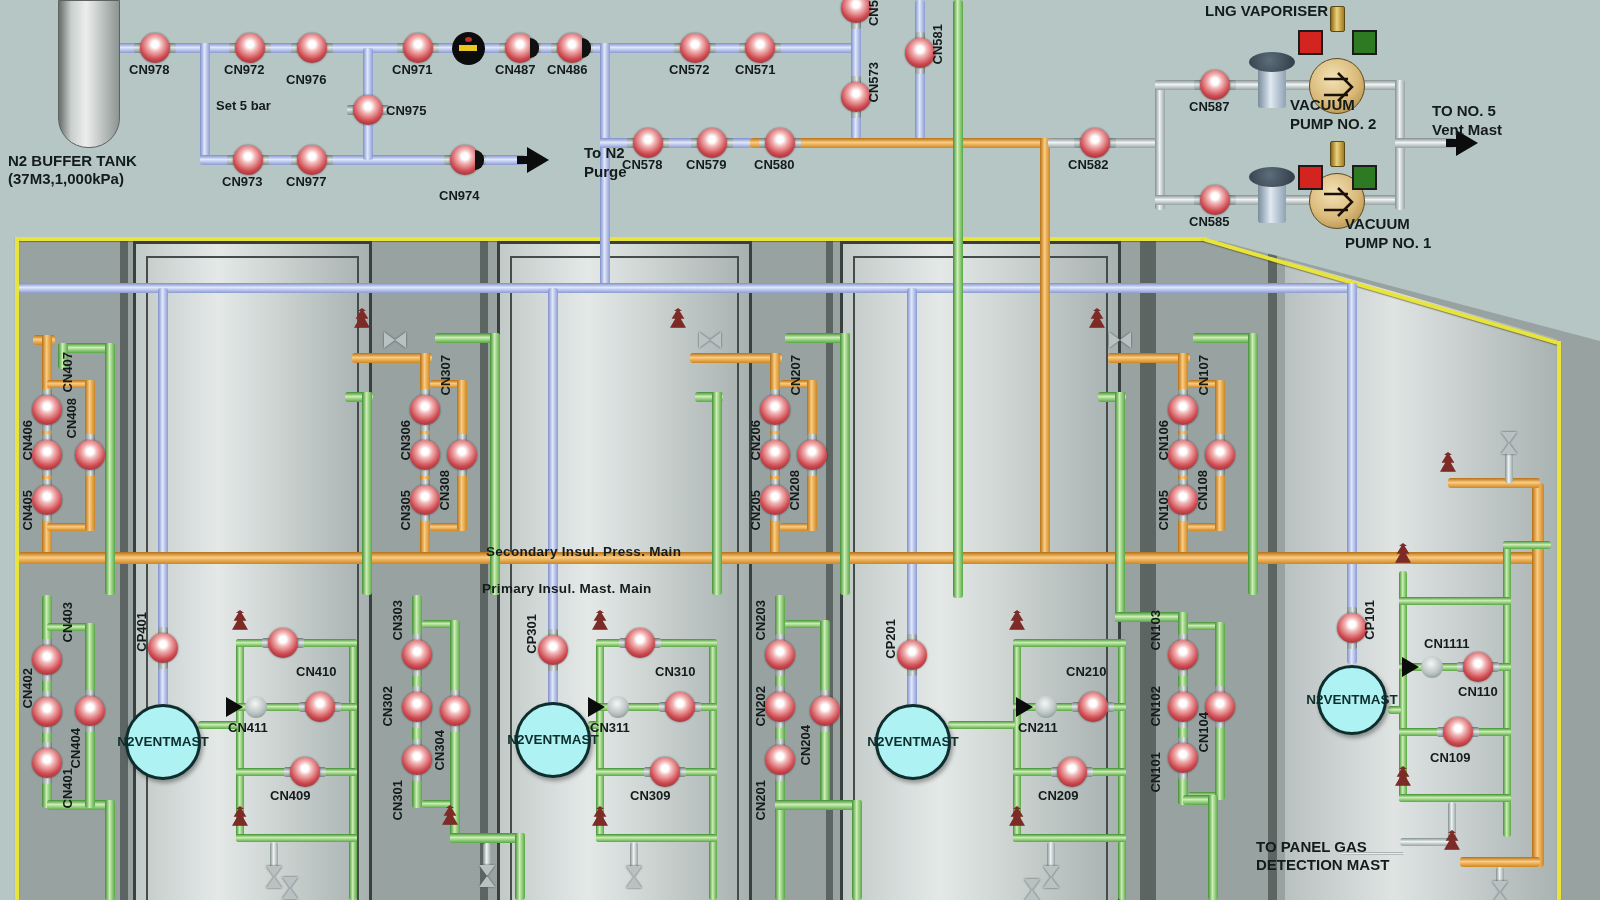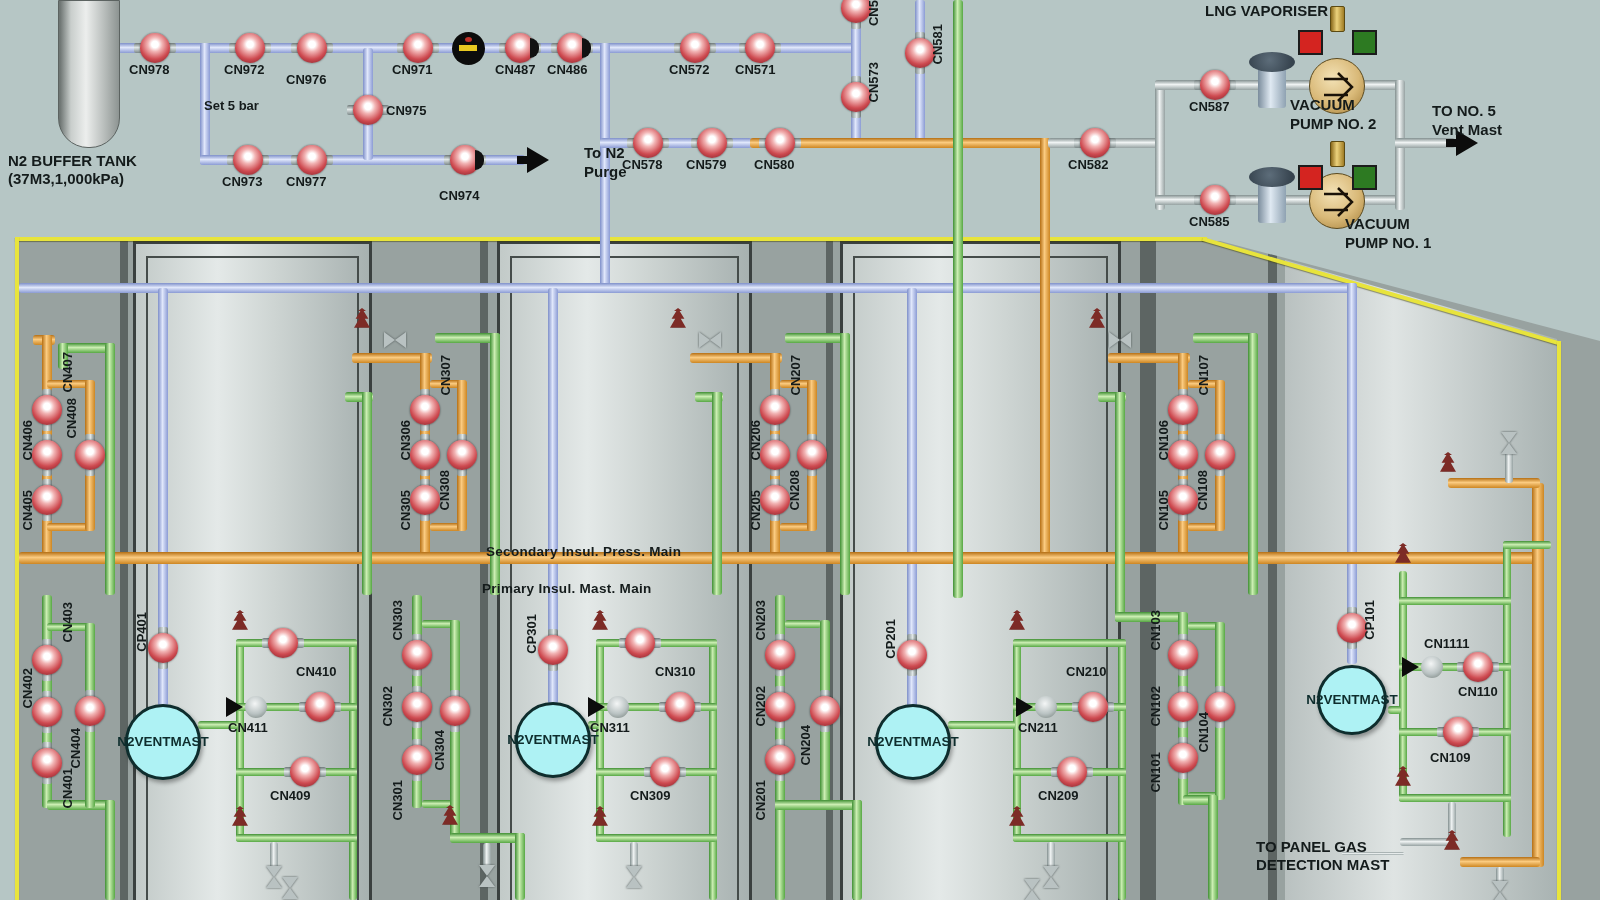--- a/index.html
+++ b/index.html
@@ -636,21 +636,21 @@
       <span class="flg"></span>
       <span class="ball"></span>
     </div>
     <div class="lbl" style="left: 1430px; top: 750px;">CN109</div>
     <div class="arrow-bar" style="left: 517px; top: 156px; width: 12px; height: 8px;"></div>
     <div class="arrow-r" style="left: 527px; top: 147px;"></div>
     <div class="arrow-bar" style="left: 1446px; top: 139px; width: 12px; height: 8px;"></div>
     <div class="arrow-r" style="left: 1456px; top: 130px;"></div>
     <div class="lbl big" style="left: 8px; top: 152px;">N2 BUFFER TANK</div>
     <div class="lbl big" style="left: 8px; top: 170px;">(37M3,1,000kPa)</div>
-    <div class="lbl " style="left: 204px; top: 98px; text-align: center;">Set 5 bar</div>
+    <div class="lbl " style="left: 216px; top: 98px; text-align: center;">Set 5 bar</div>
     <div class="lbl big" style="left: 560px; top: 144px; margin-left: 24px;">To N2
 Purge</div>
     <div class="lbl big" style="left: 1205px; top: 2px;">LNG VAPORISER</div>
     <div class="lbl big" style="left: 1290px; top: 96px;">VACUUM
 PUMP NO. 2</div>
     <div class="lbl big" style="left: 1432px; top: 102px;">TO NO. 5
 Vent Mast</div>
     <div class="lbl big" style="left: 1345px; top: 215px;">VACUUM
 PUMP NO. 1</div>
     <div class="lbl mainlbl" style="left: 486px; top: 544px;">Secondary Insul. Press. Main</div>

